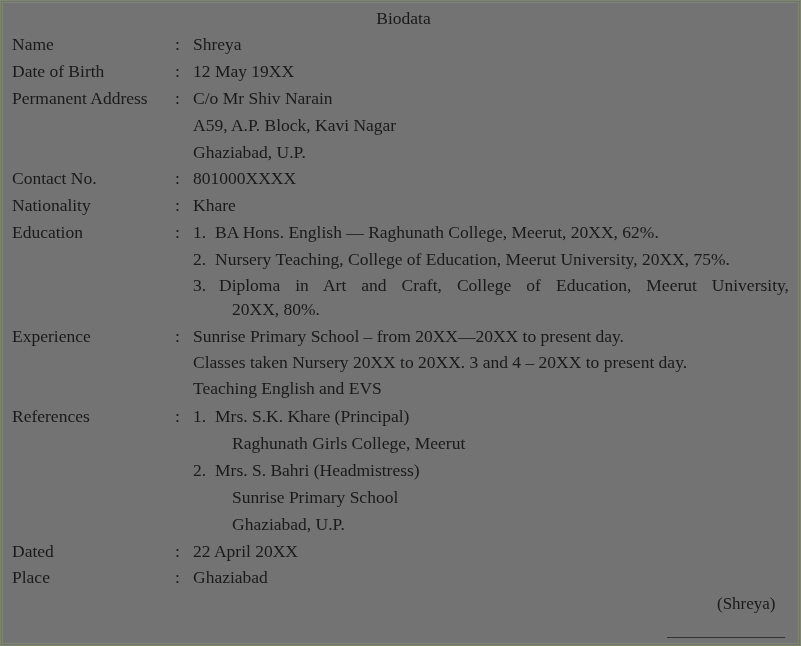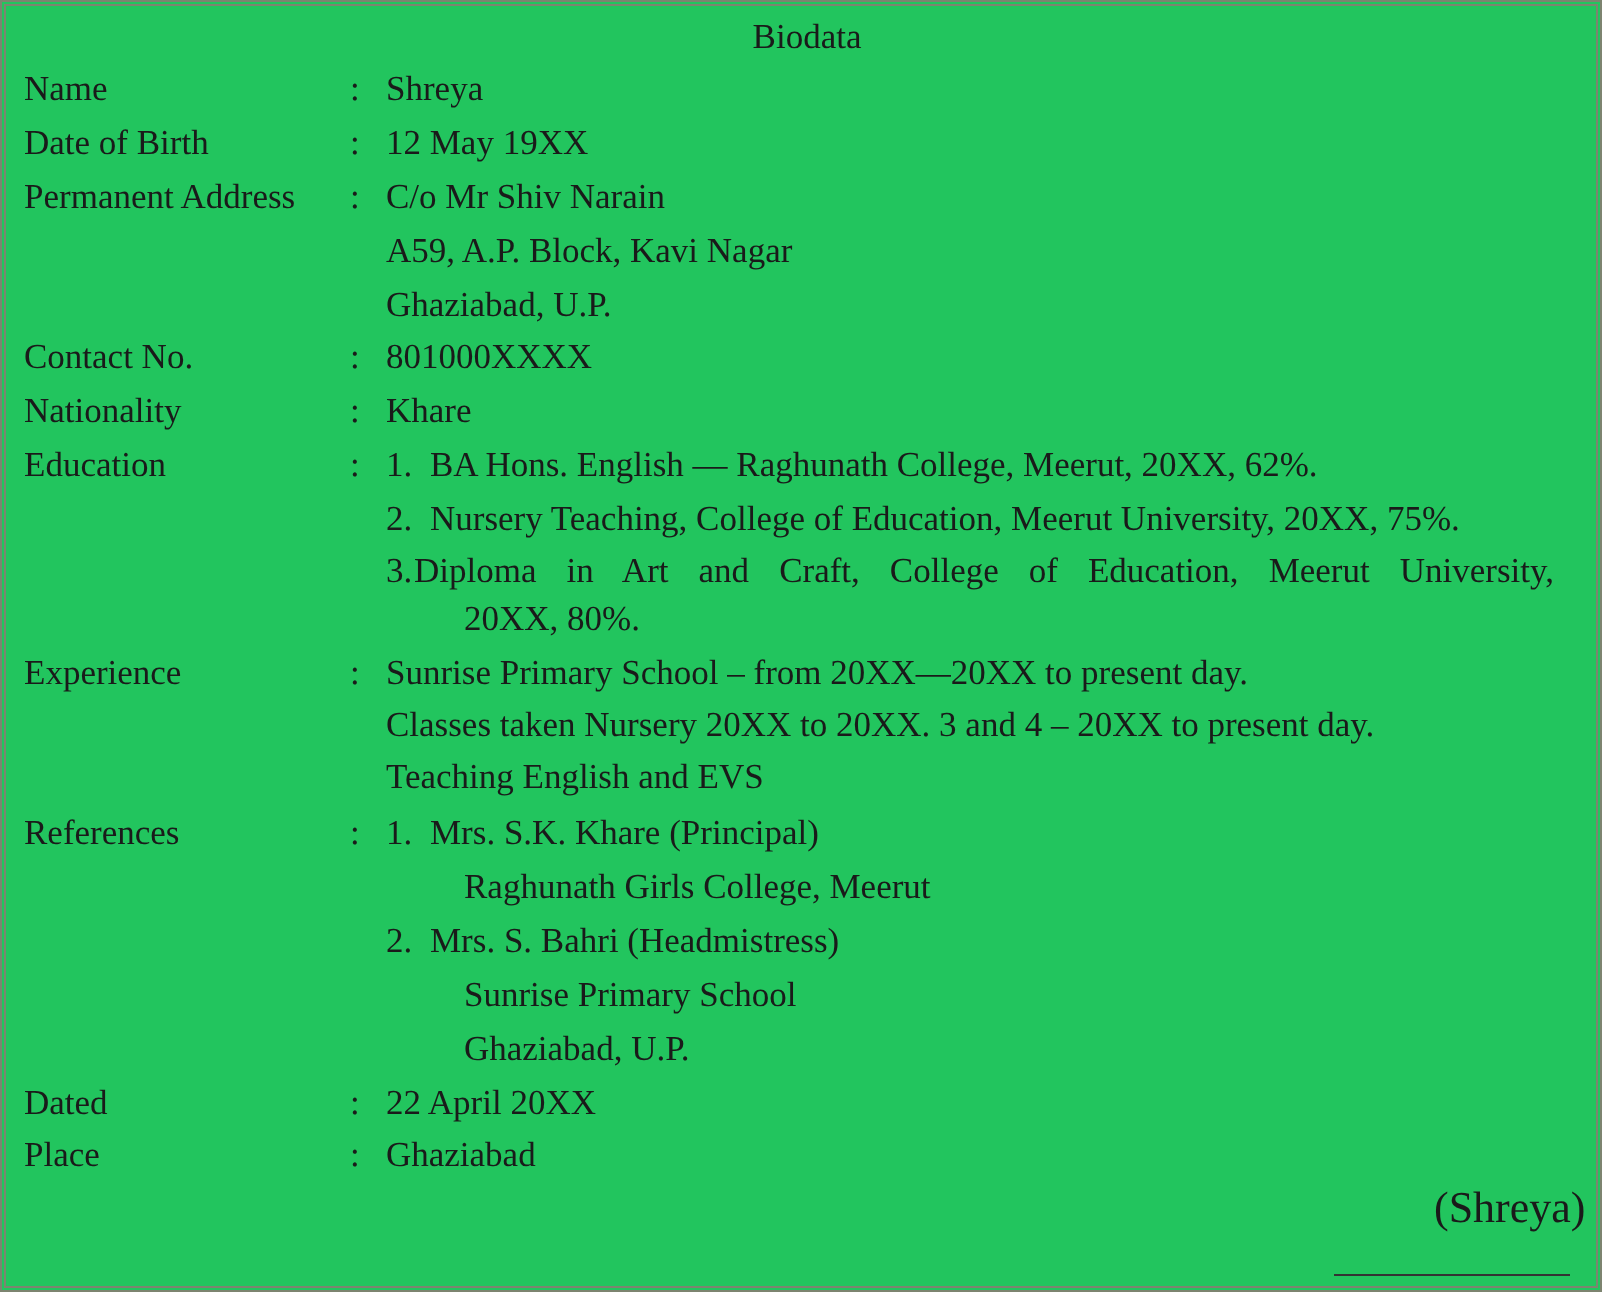--- a/index.html
+++ b/index.html
@@ -5,37 +5,37 @@
   html, body { margin:0; padding:0; }
   body {
     width:801px; height:646px; overflow:hidden; background:#ffffff;
     font-family:"Liberation Serif", "DejaVu Serif", serif;
     color:#1a1a1a;
   }
   .frame {
     position:absolute; left:0; top:0; width:801px; height:646px;
     box-sizing:border-box;
     border:3px double #7d8470;
-    background:#22c55e;
+    background:#737373;
   }
   .title {
     position:absolute; top:4px; left:0; width:801px; text-align:center;
     font-size:17.5px; line-height:22px;
   }
   .row { position:absolute; left:0; width:801px; font-size:17.5px; line-height:27px; }
   .label { position:absolute; left:9px; white-space:nowrap; }
   .colon { position:absolute; left:172px; }
   .value { position:absolute; left:190px; white-space:nowrap; }
   .num { display:inline-block; width:22px; }
   .indent { position:absolute; left:212px; white-space:nowrap;margin-left:17px; }
   .justify {
-    position:absolute; left:204px; width:570px; text-align:justify; text-align-last:justify;
+    position:absolute; left:216px; width:570px; text-align:justify; text-align-last:justify;
     white-space:nowrap;
   }
-  .sig-name { position:absolute; left:714px; top:589px; font-size:22px; line-height:24px; }
+  .sig-name { position:absolute; left:714px; top:589px; font-size:17px; line-height:24px; }
   .sig-line { position:absolute; left:664px; top:634px; width:118px; height:0; border-top:1.5px solid #333; }
 </style>
 </head>
 <body>
 
 <div class="frame">
 
   <div class="title">Biodata</div>
 
   <div class="row" style="top:28px;">

